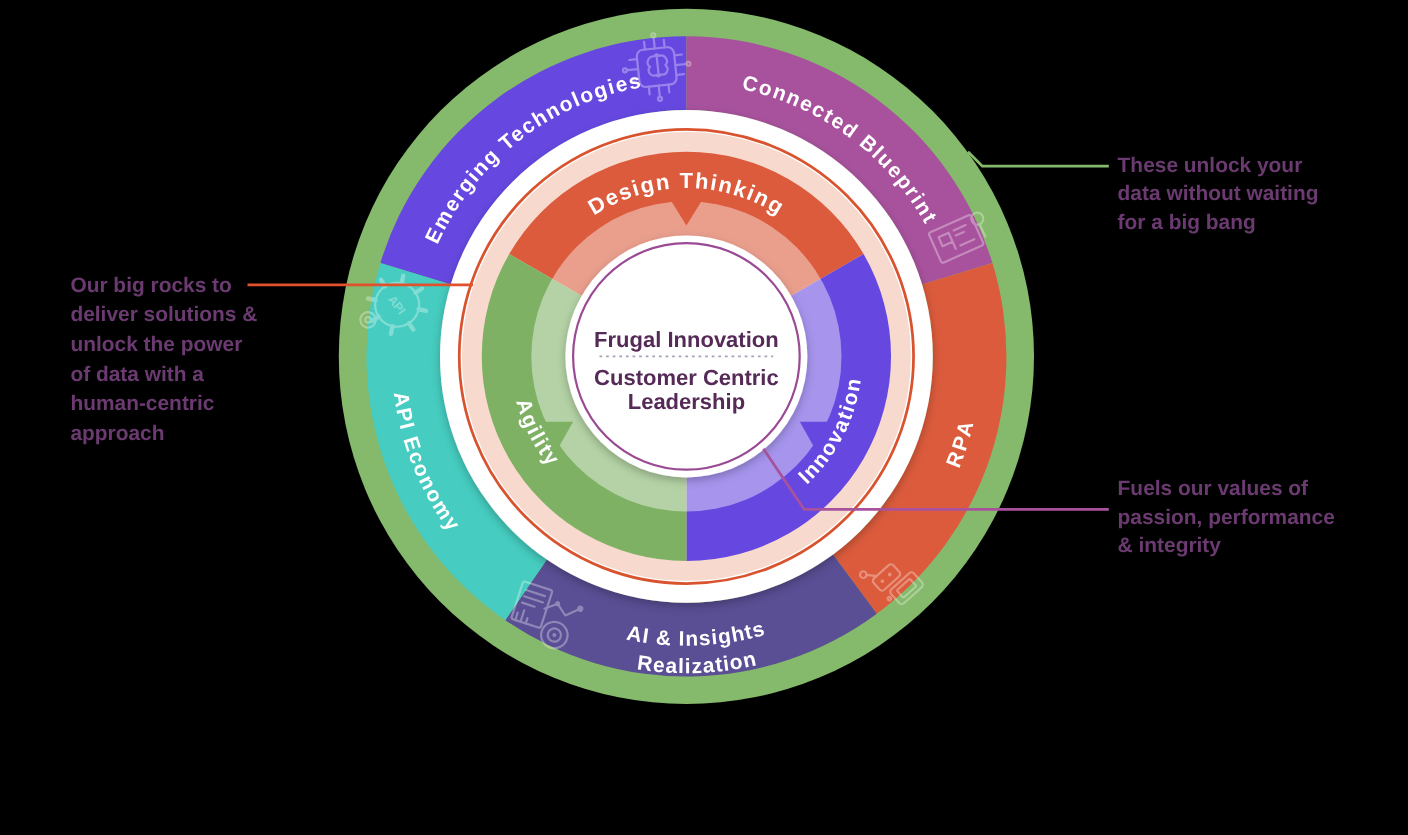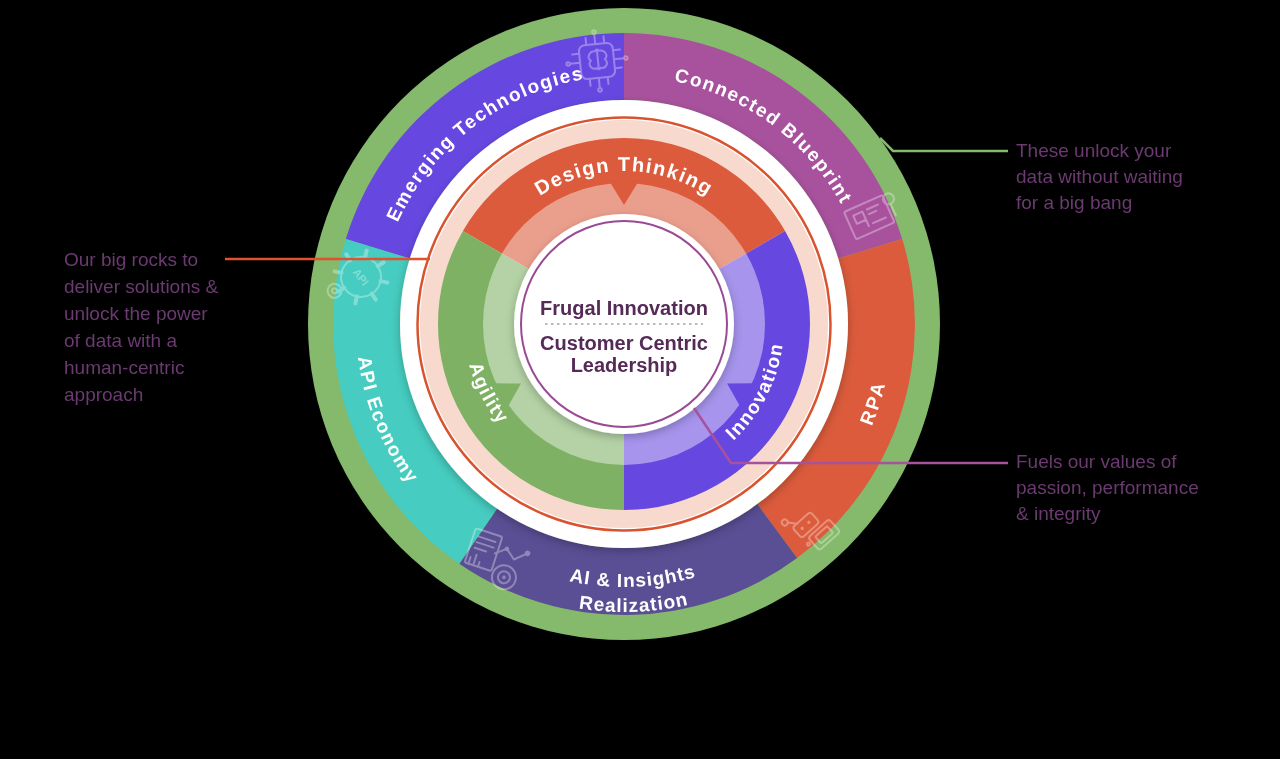--- a/index.html
+++ b/index.html
@@ -1,24 +1,24 @@
 <!DOCTYPE html>
 <html><head>
 <meta charset="utf-8">
 <title>Diagram</title>
 <style>
   html,body{margin:0;padding:0;background:#000;}
   body{width:1280px;height:759px;position:relative;overflow:hidden;
        font-family:"Liberation Sans",sans-serif;}
   svg{position:absolute;left:0;top:0;}
-  .annotation{position:absolute;white-space:pre-line;font-weight:normal;
+  .annotation{position:absolute;white-space:pre-line;font-weight:bold;
               font-size:19px;color:#6B3A70;}
   #ann-left{left:64px;top:246px;width:210px;line-height:27px;}
   #ann-right-top{left:1016px;top:138px;width:240px;line-height:26px;}
-  #ann-right-bottom{left:1016px;top:449px;width:240px;line-height:26px;}
+  #ann-right-bottom{left:1016px;top:432px;width:240px;line-height:26px;}
   .ring-label{fill:#ffffff;font-weight:bold;font-size:19px;letter-spacing:1.5px;}
   .design-label{fill:#ffffff;font-weight:bold;font-size:20px;letter-spacing:1.5px;}
   .rpa-label{fill:#ffffff;font-weight:bold;font-size:19px;letter-spacing:2.5px;}
   .ai-label{fill:#ffffff;font-weight:bold;font-size:19px;letter-spacing:1px;}
   .center-title{font-weight:bold;font-size:20px;}
   .center-sub{font-weight:bold;font-size:20px;}
   .icon{stroke:#ffffff;fill:none;stroke-width:2;stroke-linecap:round;
         stroke-linejoin:round;opacity:0.32;}
 </style>
 </head>

